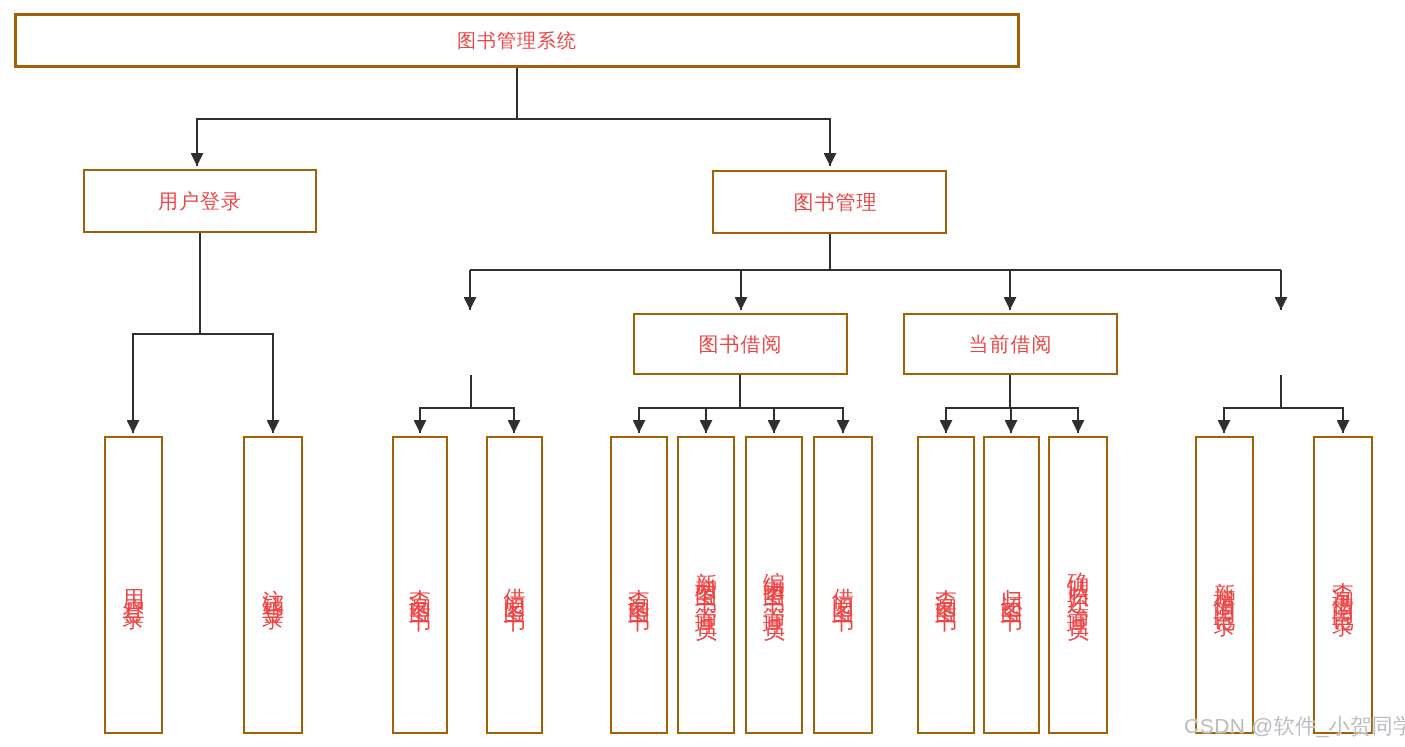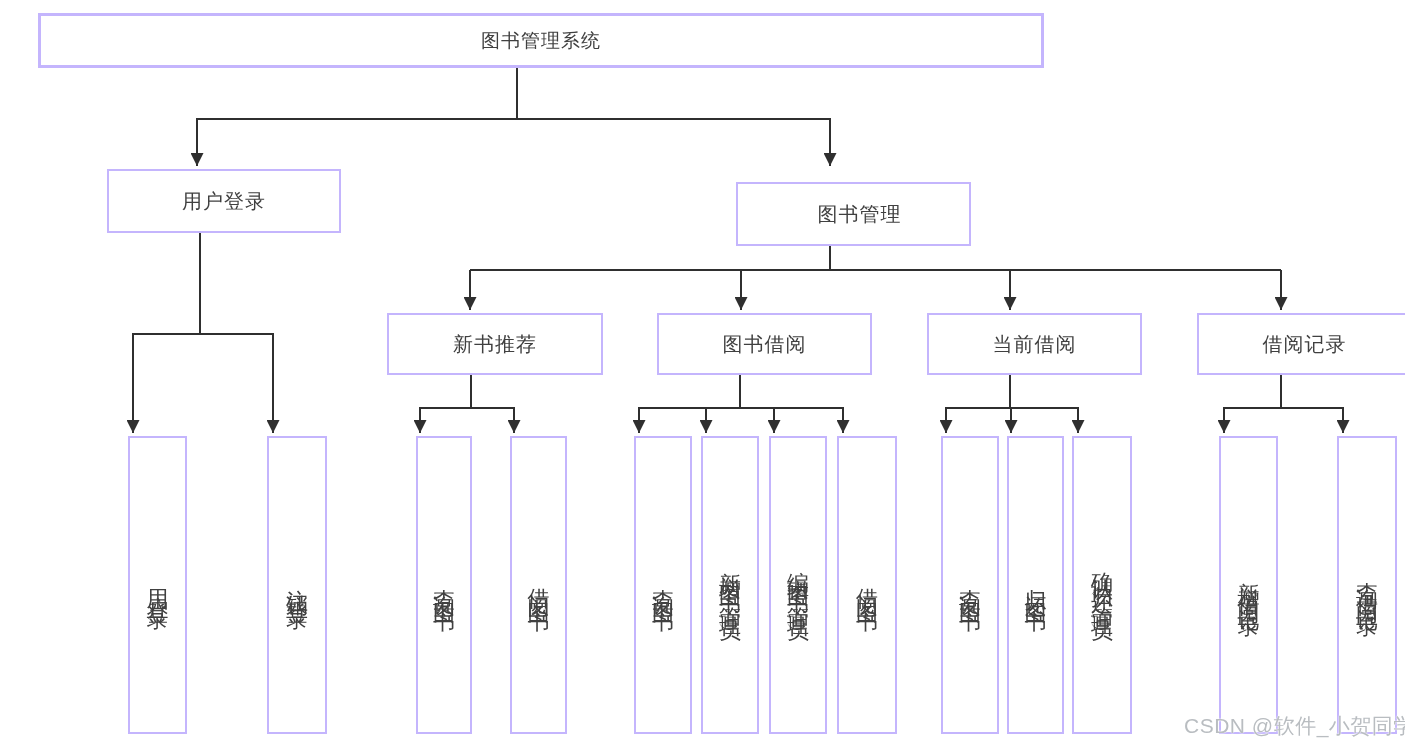--- a/index.html
+++ b/index.html
@@ -3,26 +3,26 @@
 <meta charset="utf-8">
 <style>
   html,body{margin:0;padding:0;background:#fff;}
   .stage{
     position:relative;width:1405px;height:747px;background:#ffffff;
     font-family:"Liberation Sans", sans-serif;color:#363636;overflow:hidden;
   }
   .connectors{position:absolute;left:0;top:0;z-index:1;}
   .node{
     position:absolute;box-sizing:border-box;background:#ffffff;
-    border:2px solid #c4b5fd;display:flex;align-items:center;justify-content:center;
-    font-size:20px;letter-spacing:1px;color:#404040;z-index:2;text-align:center;margin-left:24px;
+    border:2px solid #a16207;display:flex;align-items:center;justify-content:center;
+    font-size:20px;letter-spacing:1px;color:#ef4444;z-index:2;text-align:center;
   }
   .node-root{left:14px;top:13px;width:1006px;height:55px;border-width:3px;font-size:19px;}
   .node-l2a{left:83px;top:169px;width:234px;height:64px;}
-  .node-l2b{left:712px;top:182px;width:235px;height:64px;padding-left:12px;}
+  .node-l2b{left:712px;top:170px;width:235px;height:64px;padding-left:12px;}
   .node-l3a{left:363px;top:313px;width:216px;height:62px;}
   .node-l3b{left:633px;top:313px;width:215px;height:62px;}
   .node-l3c{left:903px;top:313px;width:215px;height:62px;}
   .node-l3d{left:1173px;top:313px;width:215px;height:62px;}
   .vnode{
     top:436px;height:298px;font-size:22px;letter-spacing:7px;line-height:1;
     writing-mode:vertical-rl;text-orientation:mixed;padding:6px 0;
   }
   .v1{left:104px;width:59px;}
   .v2{left:243px;width:60px;}
@@ -96,24 +96,22 @@
       <path d="M1224 408 V433" marker-end="url(#ah)"></path>
       <path d="M1343 408 V433" marker-end="url(#ah)"></path>
     </g>
   </svg>
 
   <div class="node node-root">图书管理系统</div>
 
   <div class="node node-l2a">用户登录</div>
   <div class="node node-l2b">图书管理</div>
 
-  <div class="node node-l3a">新书推荐</div>
   <div class="node node-l3c">当前借阅</div>
   <div class="node node-l3b">图书借阅</div>
-  <div class="node node-l3d">借阅记录</div>
 
   <div class="node vnode v1">用户登录</div>
   <div class="node vnode v2">注销登录</div>
 
   <div class="node vnode v3">查询图书</div>
   <div class="node vnode v4">借阅图书</div>
 
   <div class="node vnode v5">查询图书</div>
   <div class="node vnode v6">新增图书（管理员）</div>
   <div class="node vnode v7">编辑图书（管理员）</div>

